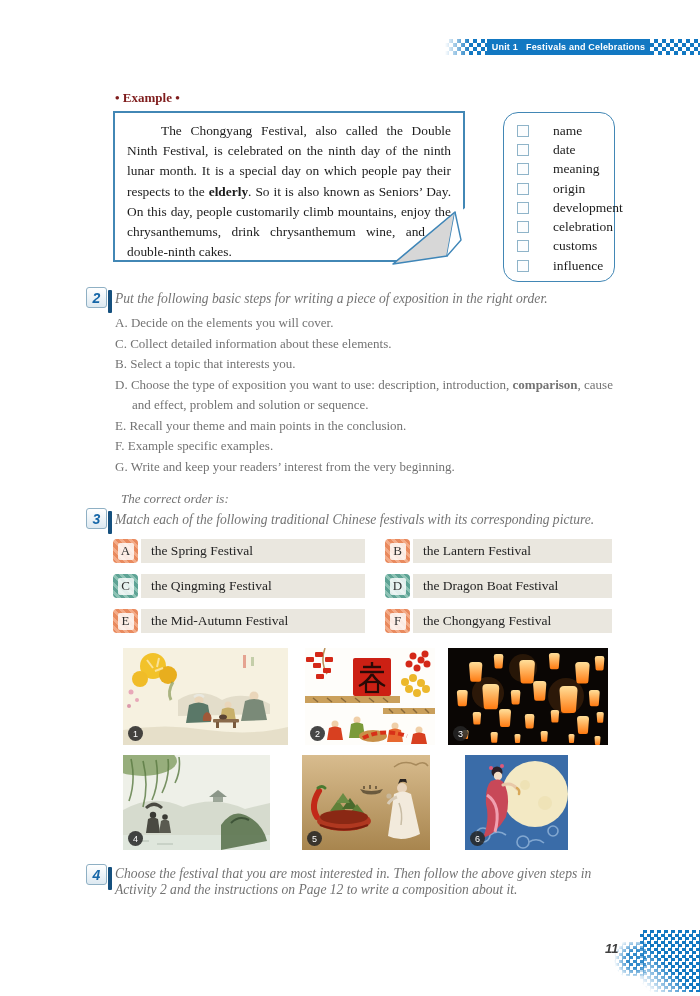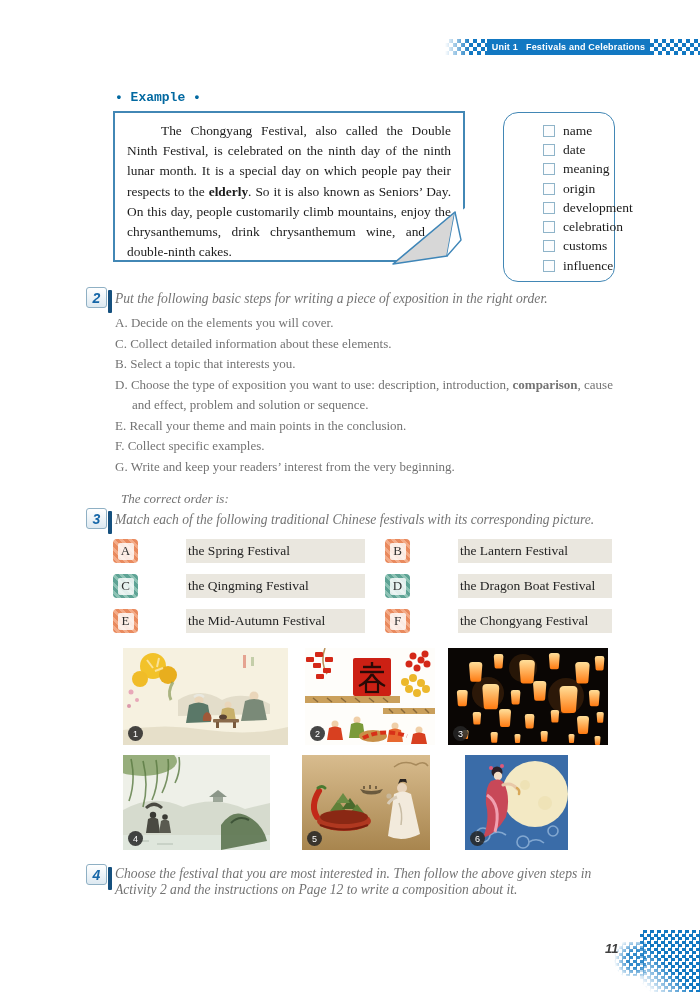--- a/index.html
+++ b/index.html
@@ -11,32 +11,32 @@
            background-size:8px 8px;}
   .hdr-checker-left{position:absolute;left:445px;top:39px;width:42px;height:16px;
       -webkit-mask-image:linear-gradient(to left,#000 40%,transparent 100%);
       mask-image:linear-gradient(to left,#000 40%,transparent 100%);}
   .hdr-banner{position:absolute;left:487px;top:39px;width:163px;height:16px;background:#1278c2;
       display:flex;align-items:center;justify-content:center;gap:8px;
       font-family:"Liberation Sans",sans-serif;font-size:9px;font-weight:bold;color:#fff;letter-spacing:.2px;}
   .hdr-checker-right{position:absolute;left:650px;top:39px;width:50px;height:16px;}
 
   
-  .example-label{position:absolute;left:115px;top:90px;font-family:Liberation Mono, monospace;
-      font-size:13px;font-weight:bold;color:#0369a1;}
+  .example-label{position:absolute;left:115px;top:90px;font-family:Liberation Serif, serif;
+      font-size:13px;font-weight:bold;color:#7f1d1d;}
   .example-box{position:absolute;left:113px;top:111px;width:352px;height:151px;box-sizing:border-box;
       border:2px solid #4287b5;background:#fff;}
   .example-text{margin:0;padding:8px 12px 0 12px;font-size:13.4px;line-height:20.2px;
       text-align:justify;text-indent:34px;color:#1c1c1c;}
   .example-text b{font-weight:bold;}
   .fold{position:absolute;right:-2px;bottom:-8px;width:78px;height:62px;}
 
   .checklist-box{position:absolute;left:503px;top:112px;width:112px;height:170px;box-sizing:border-box;
       border:1.5px solid #4287b5;border-radius:15px;background:#fff;padding:8px 4px 6px 13px;}
-  .cl-item{display:flex;align-items:center;gap:8px;height:19.3px;font-size:13.5px;color:#1c1c1c;margin-left:26px;}
+  .cl-item{display:flex;align-items:center;gap:24px;height:19.3px;font-size:13.5px;color:#1c1c1c;}
   .cl-box{width:10px;height:10px;border:1.2px solid #8fb4c9;background:#fcfdfe;flex:0 0 auto;}
 
   
   .act-badge{position:absolute;width:21px;height:21px;box-sizing:border-box;border:1px solid #8fb0c4;
       border-radius:3px;background:linear-gradient(#ffffff,#dde9f1);
       display:flex;align-items:center;justify-content:center;
       font-family:"Liberation Sans",sans-serif;font-style:italic;font-weight:bold;font-size:14px;color:#1566a8;}
   .act-badge::after{content:"";position:absolute;right:-6px;top:2px;width:4px;height:23px;
       background:#15507e;border-radius:1px;}
 
@@ -52,22 +52,22 @@
 
   
   .options{position:absolute;left:113px;top:539px;width:499px;display:grid;
       grid-template-columns:252px 227px;column-gap:20px;row-gap:11px;}
   .opt{display:flex;height:24px;}
   .opt-badge{width:25px;border-radius:4px;margin-right:3px;display:flex;align-items:center;justify-content:center;flex:0 0 auto;}
   .opt-badge.orange{background:repeating-linear-gradient(45deg,#e98a5e 0 3px,#f3ab88 3px 6px);}
   .opt-badge.teal{background:repeating-linear-gradient(45deg,#5ea395 0 3px,#8ec3b5 3px 6px);}
   .opt-inner{width:16px;height:17px;background:rgba(255,255,255,.82);border-radius:2px;
       display:flex;align-items:center;justify-content:center;font-size:13px;color:#2f2f2f;}
-  .opt-label{flex:1;background:#eae7df;display:flex;align-items:center;padding-left:2px;
-      font-size:13.5px;color:#242424;margin-left:45px;}
+  .opt-label{flex:1;background:#eae7df;display:flex;align-items:center;padding-left:10px;
+      font-size:13.5px;color:#242424;}
 
   
   .pic{position:absolute;overflow:hidden;}
   .pic svg{display:block;}
   .pic-num{position:absolute;left:5px;bottom:4px;width:15px;height:15px;border-radius:50%;
       background:rgba(38,38,38,.85);color:#fff;font-family:"Liberation Sans",sans-serif;font-size:9px;
       display:flex;align-items:center;justify-content:center;}
 
   
   .page-num{position:absolute;left:605px;top:941px;font-family:"Liberation Sans",sans-serif;
@@ -140,21 +140,21 @@
 
   <div class="act-badge" style="left:86px;top:287px;">2</div>
   <div class="prompt" style="top:289px;width:512px;">Put the following basic steps for writing a piece of exposition in the right order.</div>
 
   <div class="steps">
     <p>A. Decide on the elements you will cover.</p>
     <p>C. Collect detailed information about these elements.</p>
     <p>B. Select a topic that interests you.</p>
     <p><span>D. Choose the type of exposition you want to use: description, introduction, </span><b>comparison</b><span>, cause and effect, problem and solution or sequence.</span></p>
     <p>E. Recall your theme and main points in the conclusion.</p>
-    <p>F. Collect specific examples.</p>
+    <p>F. Example specific examples.</p>
     <p>G. Write and keep your readers’ interest from the very beginning.</p>
     <div class="order-row">
       <span class="order-label">The correct order is:</span>
       <span class="order-line"></span>
     </div>
   </div>
 
   <div class="act-badge" style="left:86px;top:508px;">3</div>
   <div class="prompt" style="top:510px;width:512px;">Match each of the following traditional Chinese festivals with its corresponding picture.</div>
 

